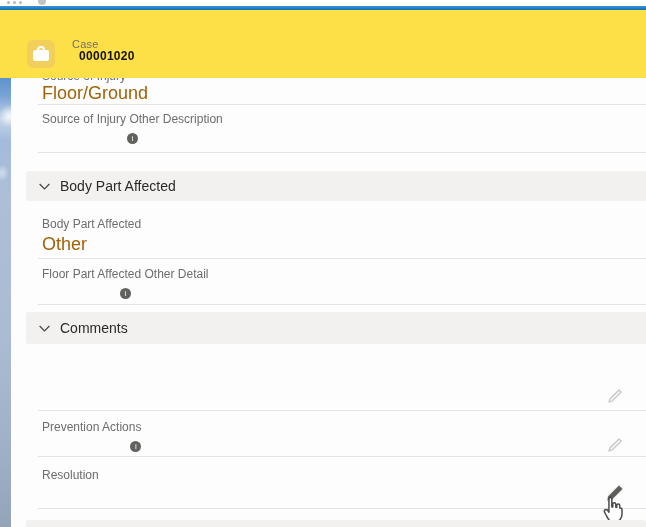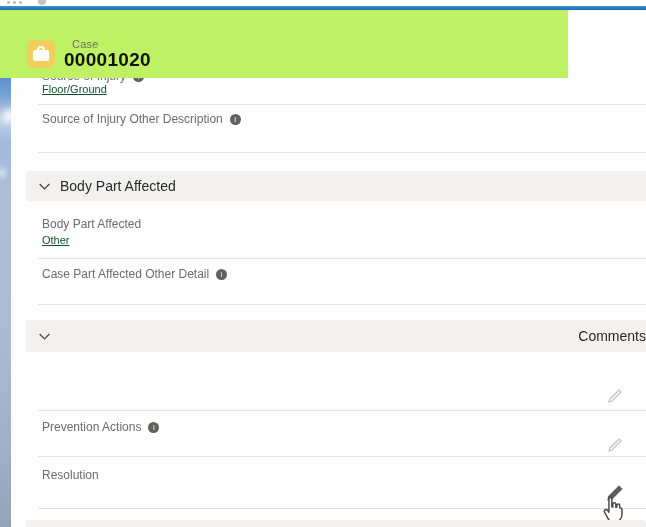--- a/index.html
+++ b/index.html
@@ -10,45 +10,45 @@
     -webkit-font-smoothing:antialiased;
   }
   
   .top-strip { position:absolute; top:0; left:0; width:646px; height:6px; background:#ffffff; }
   .top-dots { position:absolute; top:1px; left:7px; display:flex; gap:3px; }
   .top-dots i { width:3px; height:3px; border-radius:50%; background:#b7b6b4; display:block; }
   .top-blob { position:absolute; top:0; left:38px; width:8px; height:5px; background:#c4c3c1; border-radius:0 0 4px 4px; }
   .brand-line { position:absolute; top:6px; left:0; width:646px; height:4px; }
 
   
-  .page-band { position:absolute; top:10px; left:0; width:568px; height:68px; background:#bef264; }
+  .page-band { position:absolute; top:10px; left:0; width:646px; height:68px; background:#fde047; }
   .case-icon { position:absolute; top:30px; left:27px; width:28px; height:28px; border-radius:6px; }
   .briefcase { position:absolute; left:6px; top:10px; width:16px; height:11px; background:#ffffff; border-radius:2px; }
   .briefcase-handle { position:absolute; left:10px; top:6px; width:8px; height:6px;
     border:2px solid #ffffff; border-bottom:none; border-radius:4px 4px 0 0; }
   .obj-label { position:absolute; top:28px; left:72px; font-size:11px; color:#716f6c; letter-spacing:.2px; }
-  .rec-number { position:absolute; top:39px; left:64px; font-size:19px; font-weight:bold; color:#14130f; letter-spacing:.3px; }
+  .rec-number { position:absolute; top:39px; left:79px; font-size:12px; font-weight:bold; color:#14130f; letter-spacing:.3px; }
 
   
   .left-strip { position:absolute; top:78px; left:0; width:11px; height:449px;
     background:
       radial-gradient(14px 16px at 9px 38px, rgba(255,255,255,.85), rgba(255,255,255,0) 70%),
       radial-gradient(10px 12px at 2px 95px, rgba(255,255,255,.5), rgba(255,255,255,0) 70%),
       linear-gradient(180deg,#5e92cd 0%, #79a3d6 4%, #c6d5e8 9%, #a2bbdd 14%, #adbfd7 26%, #a9bcd4 58%, #9db0c7 84%, #92a4ba 100%);
   }
 
   
   .card { position:absolute; top:78px; left:11px; width:635px; height:449px;
     background:#fdfdfd; border-radius:3px 0 0 0; }
 
   .divider { position:absolute; left:27px; right:0; height:1px; background:#e5e3e2; }
 
   .field-label { position:absolute; left:31px; display:flex; align-items:center; gap:7px;
-    font-size:12px; color:#6e6d6b; }
-  .field-value { position:absolute; left:31px; font-size:11px; color:#14532d;text-decoration:underline; }
+    font-size:12px; color:#6e6d6b;flex-direction:column; }
+  .field-value { position:absolute; left:31px; font-size:18px; color:#a16207; }
 
   .info-icon { width:11px; height:11px; border-radius:50%; background:#62615e; position:relative; flex:0 0 auto; }
   .info-icon::after { content:"i"; position:absolute; left:0; top:0; width:11px; height:11px;
     color:#ffffff; font-size:8px; line-height:11px; text-align:center; font-style:normal; }
 
   .section-bar { position:absolute; left:15px; right:0; height:30px; background:#f2f1f0;
     border-radius:3px 0 0 3px; display:flex; align-items:center; cursor:pointer; }
   .chevron { margin-left:11px; width:14px; height:14px; display:flex; align-items:center; justify-content:center; }
   .section-title { margin-left:9px; font-size:14px; color:#2b2a28; }
 
@@ -113,42 +113,42 @@
     <span class="section-title">Body Part Affected</span>
   </div>
 
   <div class="field-label" style="top:139px;">
     <span>Body Part Affected</span>
   </div>
   <div class="field-value" style="top:156px;">Other</div>
   <div class="divider" style="top:180px;"></div>
 
   <div class="field-label" style="top:189px;">
-    <span>Case Part Affected Other Detail</span>
+    <span>Floor Part Affected Other Detail</span>
     <span class="info-icon"></span>
   </div>
   <div class="divider" style="top:226px;"></div>
 
-  <div class="section-bar" style="top:242px; height:32px;justify-content:space-between;">
+  <div class="section-bar" style="top:234px; height:32px;">
     <span class="chevron">
       <svg viewBox="0 0 16 16" width="13" height="13">
           <polyline points="2,5 8,11 14,5" fill="none" stroke="#4a4947" stroke-width="1.6"></polyline>
         </svg>
     </span>
     <span class="section-title">Comments</span>
   </div>
 
   <button class="pencil-btn" style="top:309px; left:595px;">
     <svg viewBox="0 0 16 16">
         <path d="M11.6 2.6l1.8 1.8-8.2 8.2-2.4.6.6-2.4z" fill="none" stroke="#c9c7c5" stroke-width="1.2"></path>
       </svg>
   </button>
   <div class="divider" style="top:332px;"></div>
 
-  <div class="field-label" style="top:342px;">
+  <div class="field-label" style="top:342px;align-items:flex-end;">
     <span>Prevention Actions</span>
     <span class="info-icon"></span>
   </div>
   <button class="pencil-btn" style="top:358px; left:595px;">
     <svg viewBox="0 0 16 16">
         <path d="M11.6 2.6l1.8 1.8-8.2 8.2-2.4.6.6-2.4z" fill="none" stroke="#c9c7c5" stroke-width="1.2"></path>
       </svg>
   </button>
   <div class="divider" style="top:378px;"></div>
 

